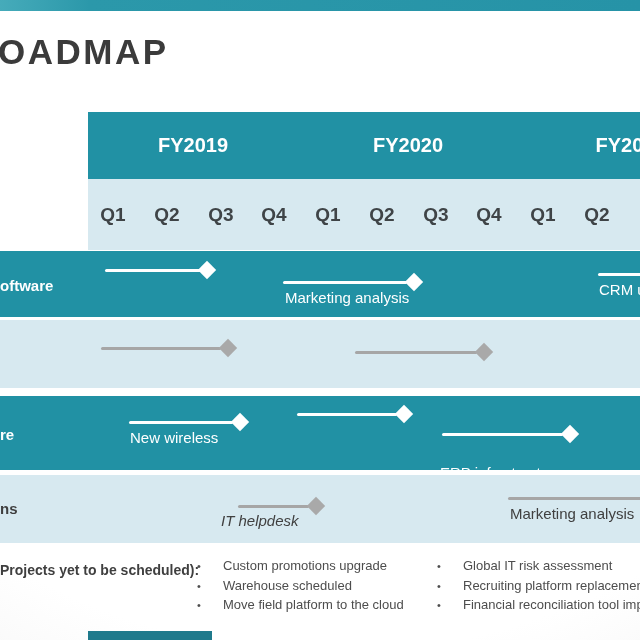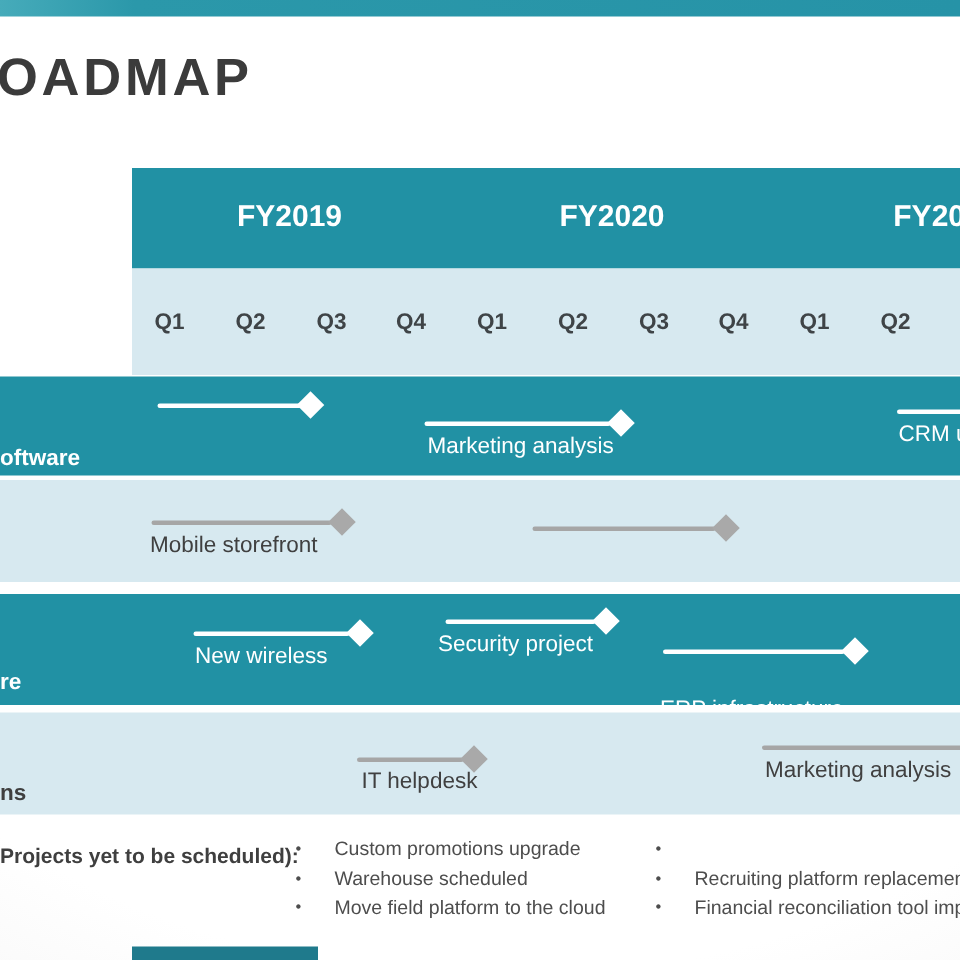--- a/index.html
+++ b/index.html
@@ -8,25 +8,25 @@
     background:radial-gradient(140% 110% at 52% 38%, #ffffff 58%, #ebebeb 100%);}
   .top-strip{position:absolute;top:0;left:0;width:640px;height:11px;
     background:linear-gradient(90deg,#46abba 0%,#2b98aa 14%,#2693a7 100%);}
   .title{position:absolute;left:-2px;top:34px;margin:0;font-size:35px;line-height:1;
     font-weight:700;letter-spacing:2.5px;color:#3b3b3b;white-space:nowrap;}
   .fy-band{position:absolute;left:88px;top:112px;width:552px;height:67px;background:#2191A4;}
   .q-band{position:absolute;left:88px;top:179px;width:552px;height:71px;background:#D7E9F0;}
   .fy-label{position:absolute;top:145px;transform:translate(-50%,-50%);
     color:#ffffff;font-weight:700;font-size:20px;white-space:nowrap;}
   .q-label{position:absolute;top:215px;transform:translate(-50%,-50%);
-    color:#3f4447;font-weight:700;font-size:15px;white-space:nowrap;}
+    color:#3f4447;font-weight:700;font-size:19px;white-space:nowrap;}
   .row-band{position:absolute;left:0;width:640px;}
   .row-band.teal{background:#2191A4;}
   .row-band.light{background:#D7E9F0;}
-  .row-label{position:absolute;font-weight:700;font-size:15px;line-height:1.2;white-space:nowrap;margin-top:20px;}
+  .row-label{position:absolute;font-weight:700;font-size:15px;line-height:1.2;white-space:nowrap;}
   .row-label.teal{color:#ffffff;}
   .row-label.light{color:#3f3f3f;}
   .ms-line{position:absolute;height:3px;border-radius:1.5px;}
   .ms-line.teal{background:#ffffff;}
   .ms-line.light{background:#A6A6A6;}
   .ms-diamond{position:absolute;width:13px;height:13px;
     transform:translate(-50%,-50%) rotate(45deg);}
   .ms-diamond.teal{background:#ffffff;}
   .ms-diamond.light{background:#A9A9A9;}
   .ms-label{position:absolute;font-size:15px;line-height:1.2;white-space:nowrap;}
@@ -65,20 +65,21 @@
         <div class="backlog-text">Warehouse scheduled</div>
       </div>
       <div class="backlog-item">
         <div class="bullet">•</div>
         <div class="backlog-text">Move field platform to the cloud</div>
       </div>
     </div>
   <div class="backlog-col col-2">
       <div class="backlog-item">
         <div class="bullet">•</div>
+        <div class="backlog-text">Global IT risk assessment</div>
       </div>
       <div class="backlog-item">
         <div class="bullet">•</div>
         <div class="backlog-text">Recruiting platform replacemen</div>
       </div>
       <div class="backlog-item">
         <div class="bullet">•</div>
         <div class="backlog-text">Financial reconciliation tool imp</div>
       </div>
     </div>
@@ -101,34 +102,32 @@
     <div class="ms-line teal" style="left: 105px; width: 96px; top: 269px;"></div>
     <div class="ms-diamond teal" style="left: 207px; top: 270px;"></div>
     <div class="ms-line teal" style="left: 283px; width: 124px; top: 281px;"></div>
     <div class="ms-diamond teal" style="left: 414px; top: 282px;"></div>
     <div class="ms-label teal" style="left: 285px; top: 289px;">Marketing analysis</div>
     <div class="ms-line teal" style="left: 598px; width: 50px; top: 273px;"></div>
     <div class="ms-label teal" style="left: 599px; top: 281px;">CRM u</div>
     <div class="row-band light" style="top: 320px; height: 68px;"></div>
     <div class="ms-line light" style="left: 101px; width: 120px; top: 347px;"></div>
     <div class="ms-diamond light" style="left: 228px; top: 348px;"></div>
-    <div class="ms-label light" style="left: 100px; top: 355px;">Mobile storefront</div>
     <div class="ms-line light" style="left: 355px; width: 122px; top: 351px;"></div>
     <div class="ms-diamond light" style="left: 484px; top: 352px;"></div>
     <div class="row-band teal" style="top: 396px; height: 74px;"></div>
     <div class="row-label teal" style="left: 0px; top: 426px;">re</div>
     <div class="ms-line teal" style="left: 129px; width: 104px; top: 421px;"></div>
     <div class="ms-diamond teal" style="left: 240px; top: 422px;"></div>
     <div class="ms-label teal" style="left: 130px; top: 429px;">New wireless</div>
     <div class="ms-line teal" style="left: 297px; width: 100px; top: 413px;"></div>
     <div class="ms-diamond teal" style="left: 404px; top: 414px;"></div>
-    <div class="ms-label teal" style="left: 292px; top: 421px;">Security project</div>
     <div class="ms-line teal" style="left: 442px; width: 121px; top: 433px;"></div>
     <div class="ms-diamond teal" style="left: 570px; top: 434px;"></div>
     <div class="ms-label teal" style="left: 440px; top: 464px;">ERP infrastructure</div>
     <div class="row-band light" style="top: 475px; height: 68px;"></div>
     <div class="row-label light" style="left: 0px; top: 500px;">ns</div>
     <div class="ms-line light" style="left: 238px; width: 71px; top: 505px;"></div>
     <div class="ms-diamond light" style="left: 316px; top: 506px;"></div>
-    <div class="ms-label light" style="left: 241px; top: 512px;">IT helpdesk</div>
+    <div class="ms-label light" style="left: 221px; top: 512px; font-style: italic;">IT helpdesk</div>
     <div class="ms-line light" style="left: 508px; width: 140px; top: 497px;"></div>
     <div class="ms-label light" style="left: 510px; top: 505px;">Marketing analysis</div>
   </div>
 
 </body></html>

